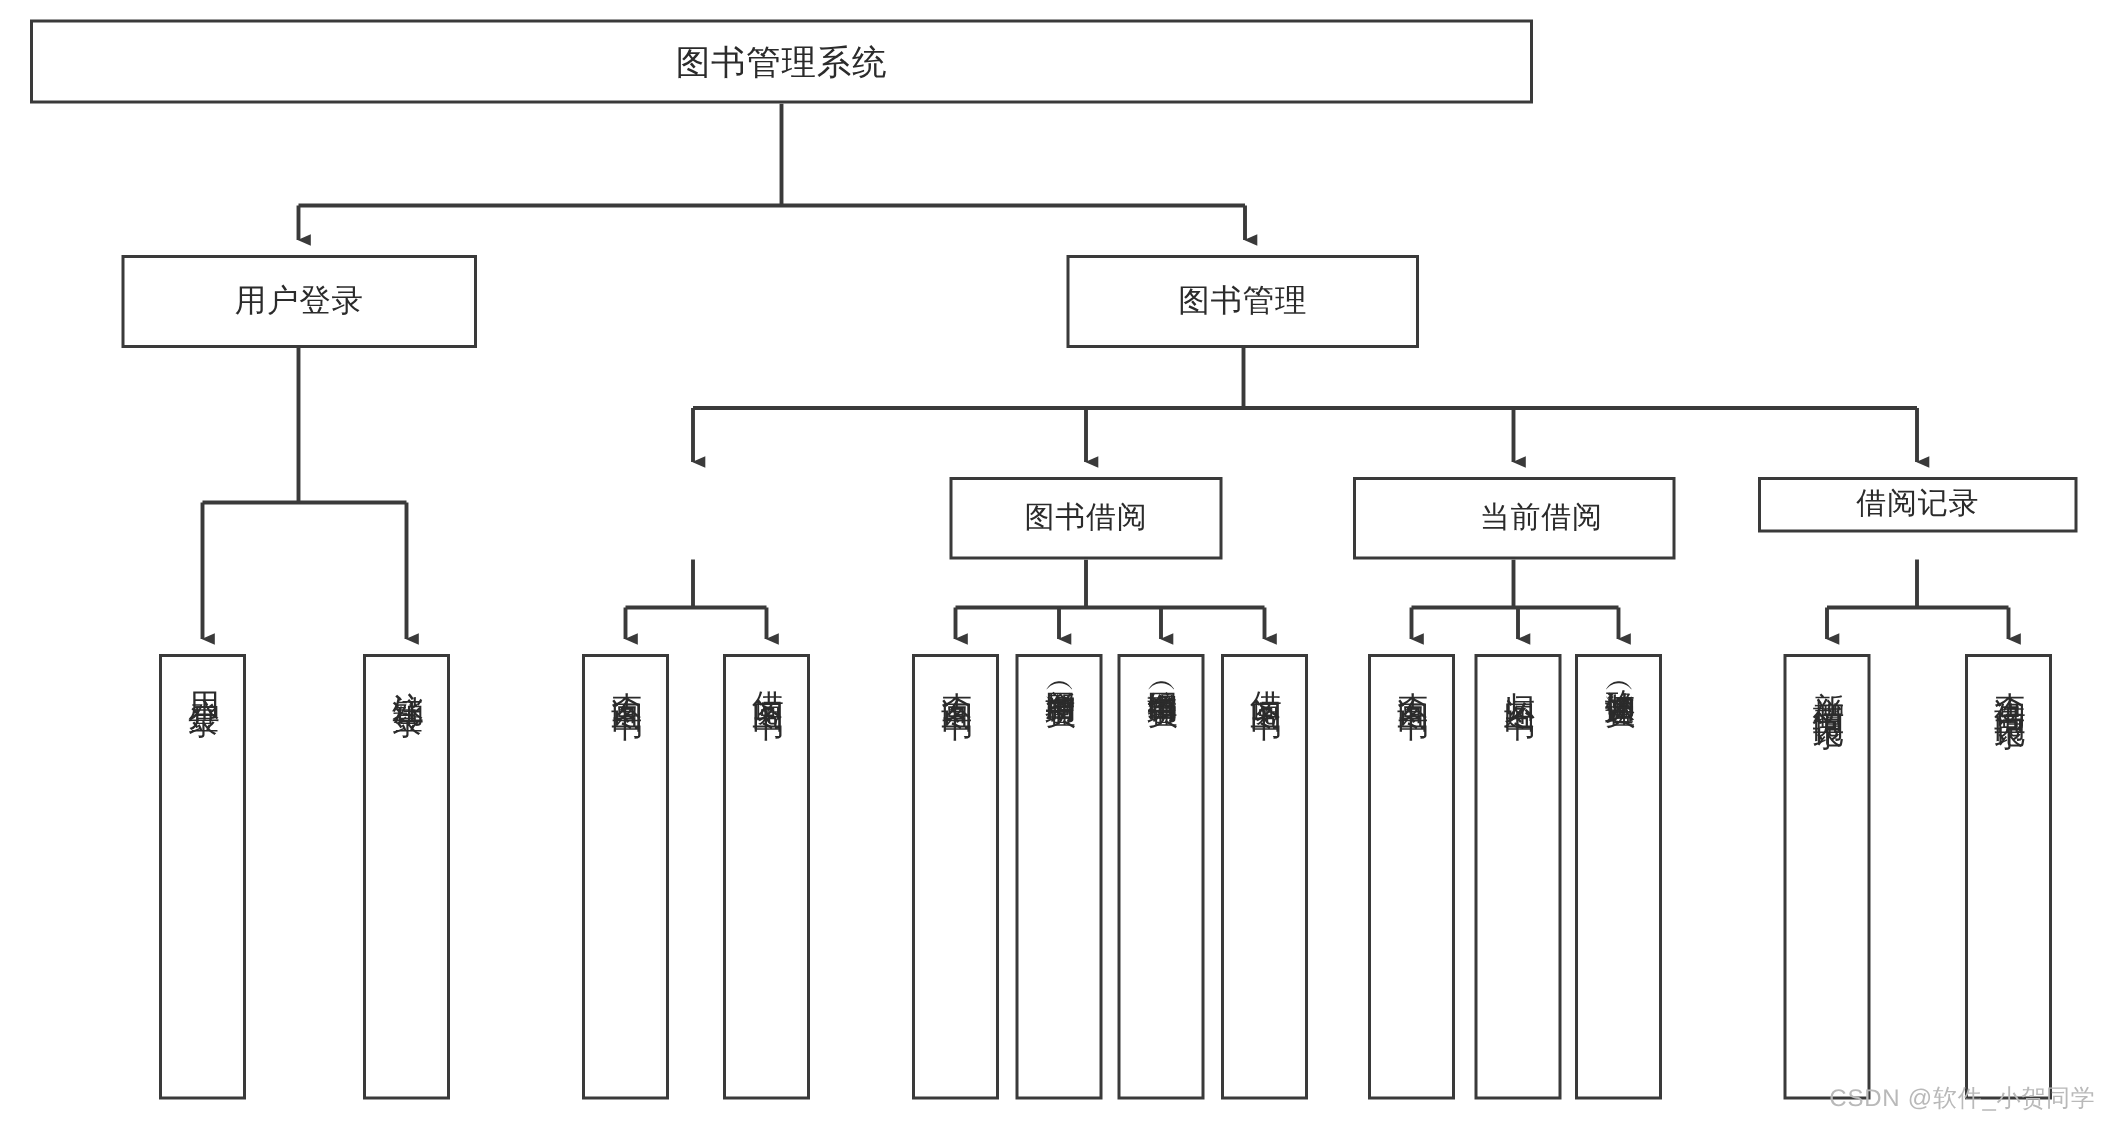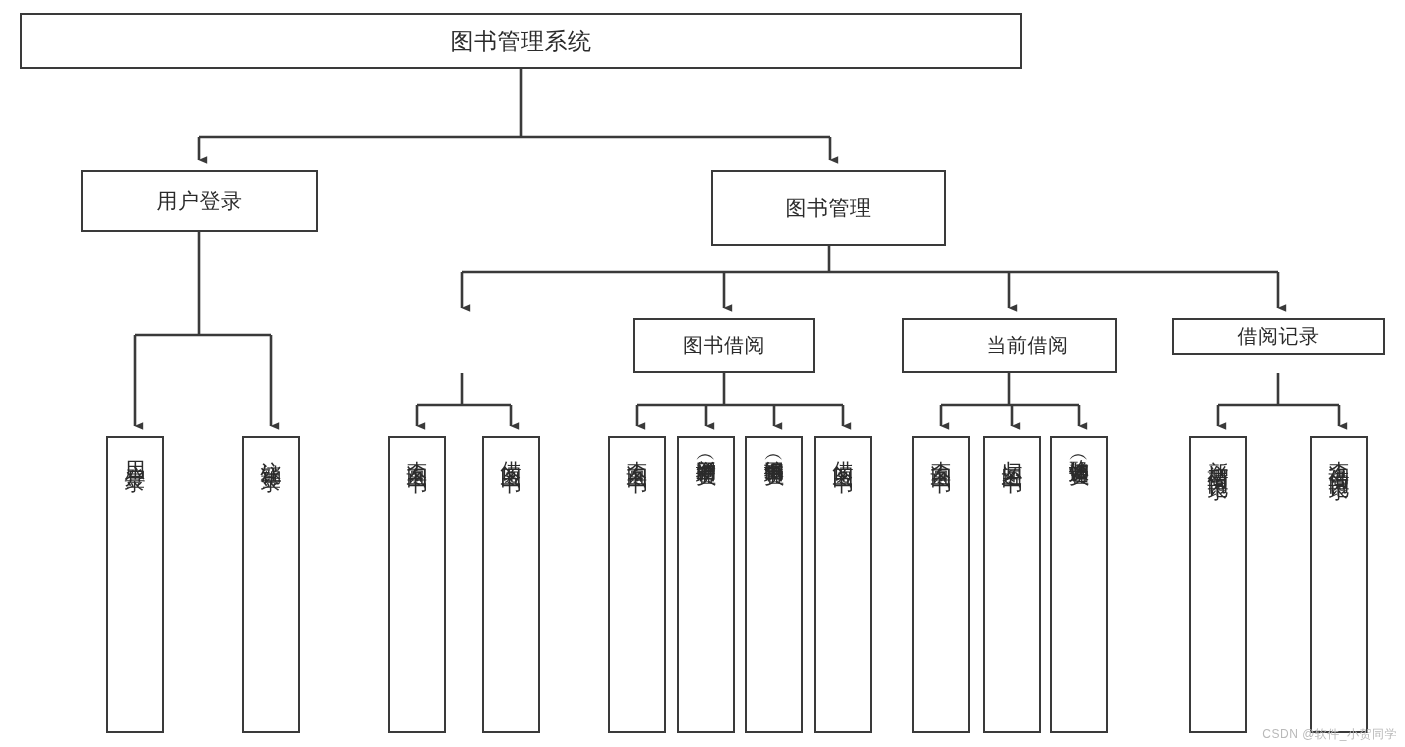--- a/index.html
+++ b/index.html
@@ -35,21 +35,21 @@
     color:#2b2b2b;
     line-height:1.15;
     letter-spacing:0.5px;
   }
   
   .n-root{left:20px;top:13px;width:1002px;height:56px;}
   .n-root .lbl{font-size:23px;}
   
   .lvl1 .lbl{font-size:21px;}
   .n-login{left:81px;top:170px;width:237px;height:62px;}
-  .n-books{left:711px;top:170px;width:235px;height:76px;}
+  .n-books{left:711px;top:170px;width:235px;height:62px;}
   
   .lvl2 .lbl{font-size:20px;}
   .n-l2a{left:361px;top:318px;width:203px;height:55px;}
   .n-l2b{left:633px;top:318px;width:182px;height:55px;}
   .n-l2c{left:902px;top:318px;width:215px;height:55px;padding-left:36px;}
   .n-l2d{left:1172px;top:318px;width:213px;height:37px;}
   
   .leaf{
     top:436px;
     height:297px;
@@ -62,21 +62,21 @@
     font-size:21px;
     letter-spacing:4px;
     line-height:1.05;
     white-space:nowrap;
   }
   .leaf.tall .lbl{font-size:20px;letter-spacing:1px;}
   .watermark{
     position:absolute;
     right:8px;
     bottom:4px;
-    font-size:12px;
+    font-size:16px;
     color:#b9b9b9;
     white-space:nowrap;
     letter-spacing:0.5px;
   }
 </style>
 </head>
 <body>
 
 <div id="stage">
 

